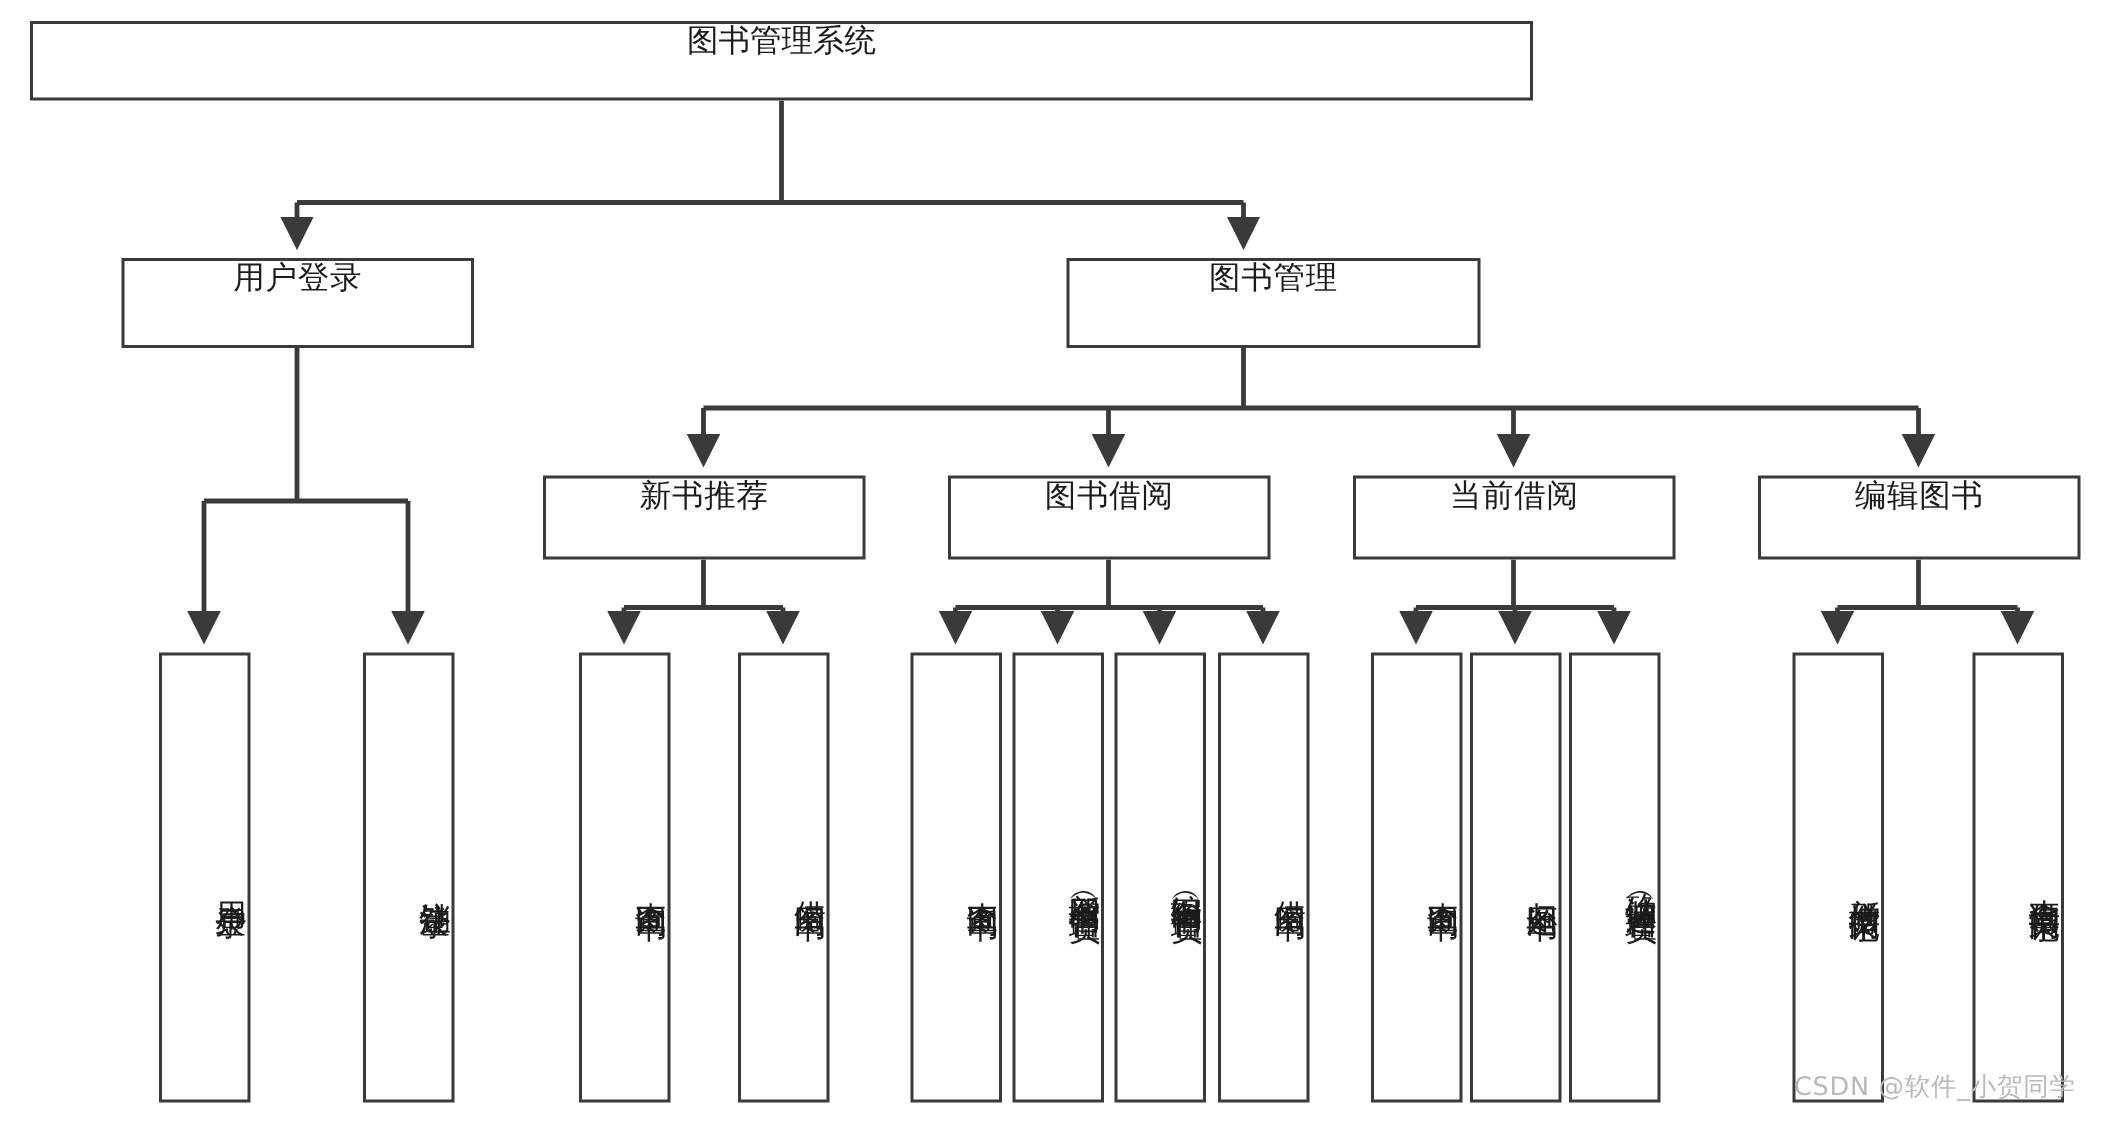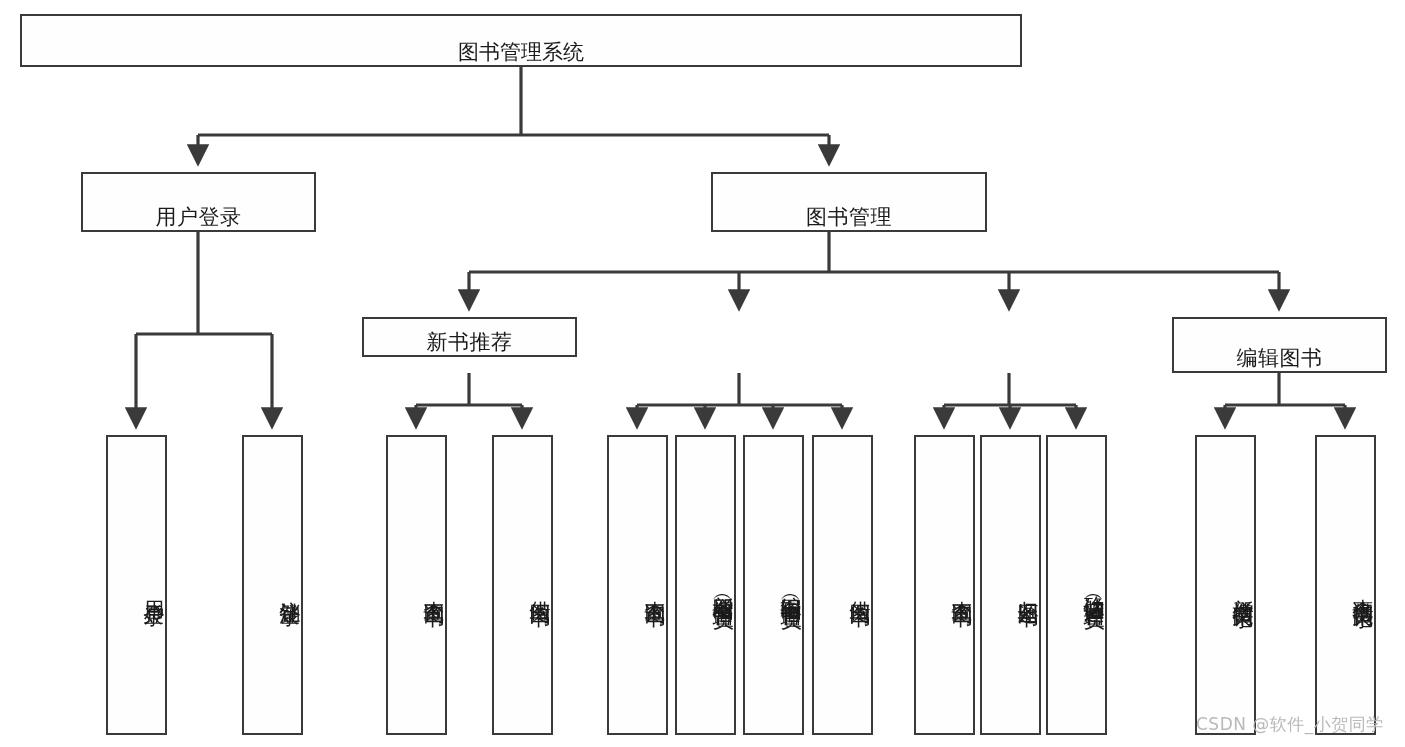--- a/index.html
+++ b/index.html
@@ -25,21 +25,21 @@
     width: 1405px;
     height: 747px;
     pointer-events: none;
   }
   .node {
     position: absolute;
     box-sizing: border-box;
     background: #fefefe;
     border: 2.5px solid #3a3a3a;
     display: flex;
-    align-items: flex-end;
+    align-items: flex-start;
     justify-content: center;
     color: #1b1b1b;
     line-height: 1.12;
     text-align: center;
   }
   .node-h {
     font-size: 21px;
     letter-spacing: 0.5px;
   }
   .node-root {
@@ -127,22 +127,28 @@
     <span>图书管理系统</span>
   </div>
 
   <div class="node node-h" style="left:81px; top:172px; width:235px; height:60px;">
     <span>用户登录</span>
   </div>
   <div class="node node-h" style="left:711px; top:172px; width:276px; height:60px;">
     <span>图书管理</span>
   </div>
 
-  <div class="node node-h" style="left:362px; top:317px; width:215px; height:40px;">
+  <div class="node node-h" style="left:362px; top:317px; width:215px; height:56px;">
     <span>新书推荐</span>
+  </div>
+  <div class="node node-h" style="left:632px; top:317px; width:215px; height:56px;">
+    <span>图书借阅</span>
+  </div>
+  <div class="node node-h" style="left:902px; top:317px; width:215px; height:56px;">
+    <span>当前借阅</span>
   </div>
   <div class="node node-h" style="left:1172px; top:317px; width:215px; height:56px;">
     <span>编辑图书</span>
   </div>
 
   <div class="node node-v" style="left:106px; top:435px; width:61px; height:300px;">
     <span class="vlabel">用户登录</span>
   </div>
   <div class="node node-v" style="left:242px; top:435px; width:61px; height:300px;">
     <span class="vlabel">注销登录</span>

